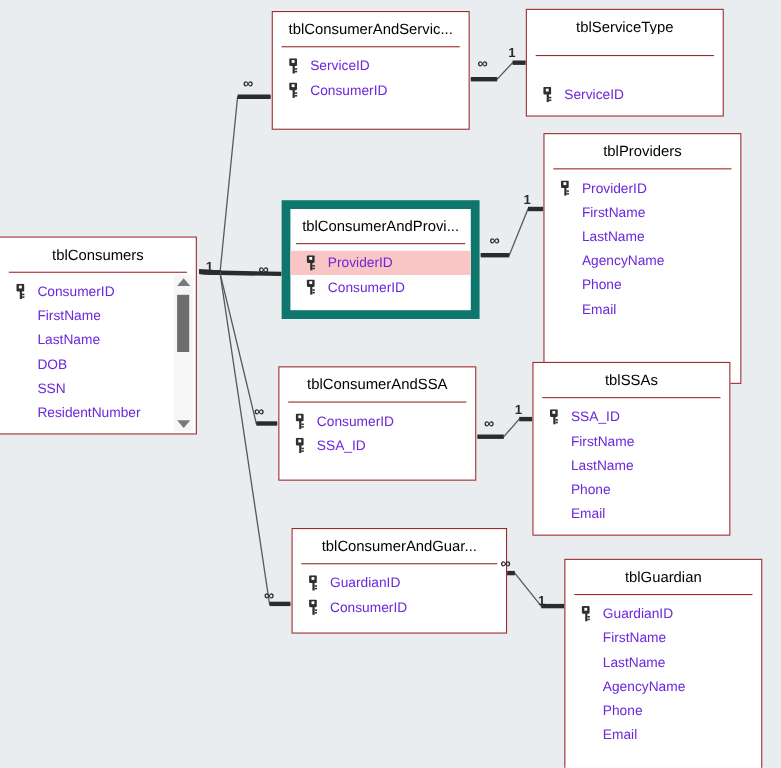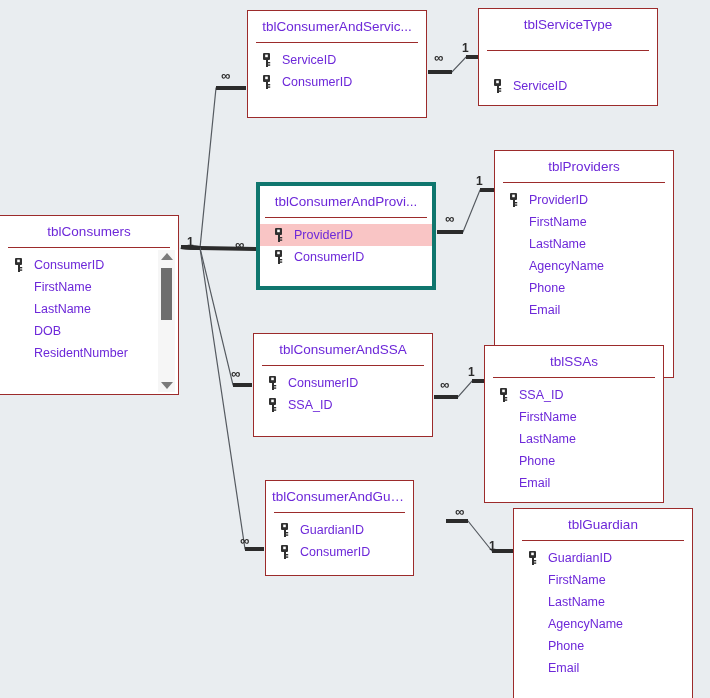--- a/index.html
+++ b/index.html
@@ -31,26 +31,26 @@
   
   .tbl {
     position: absolute;
     background: #ffffff;
     border: 1px solid #9c2b2b;
     box-sizing: border-box;
     display: flex;
     flex-direction: column;
   }
   .tbl.selected {
-    border: 4px solid #0f766e;
+    border: 8px solid #0f766e;
     background: #ffffff;
   }
   .tbl-title {
     font-size: 13.5px;
-    color: #6d28d9;
+    color: #000000;
     text-align: center;
     padding: 9px 6px 7px 6px;
     white-space: nowrap;
     overflow: hidden;
     text-overflow: ellipsis;
     line-height: 1.1;
   }
   .tbl-sep {
     height: 1px;
     background: #9c2b2b;
@@ -243,20 +243,24 @@
           <div class="field">
             <span class="key-slot"></span>
             <span class="field-name">LastName</span>
           </div>
           <div class="field">
             <span class="key-slot"></span>
             <span class="field-name">DOB</span>
           </div>
           <div class="field">
             <span class="key-slot"></span>
+            <span class="field-name">SSN</span>
+          </div>
+          <div class="field">
+            <span class="key-slot"></span>
             <span class="field-name">ResidentNumber</span>
           </div>
           <div class="vscroll">
             <div class="vs-arrow vs-up"></div>
             <div class="vs-thumb"></div>
             <div class="vs-arrow vs-down"></div>
           </div>
         </div>
       </div>
       <div class="tbl selected" style="left: 256px; top: 182px; width: 180px; height: 108px;">
@@ -282,21 +286,21 @@
                 <rect x="3.2" y="1.6" width="2.6" height="2.6" fill="#ffffff"></rect>
                 <rect x="4" y="6.5" width="2" height="7.5" fill="#2f2f2f"></rect>
                 <rect x="6" y="9" width="2.2" height="1.4" fill="#2f2f2f"></rect>
                 <rect x="6" y="11.4" width="2.2" height="1.4" fill="#2f2f2f"></rect>
               </svg>
             </span>
             <span class="field-name">ConsumerID</span>
           </div>
         </div>
       </div>
-      <div class="tbl" style="left: 494px; top: 150px; width: 180px; height: 228px;">
+      <div class="tbl" style="left: 494px; top: 121px; width: 180px; height: 228px;">
         <div class="tbl-title">tblProviders</div>
         <div class="tbl-sep"></div>
         <div class="tbl-fields">
           <div class="field">
             <span class="key-slot">
               <svg class="key-icon" width="10" height="14" viewBox="0 0 10 14" xmlns="http://www.w3.org/2000/svg">
                 <rect x="1" y="0" width="7" height="7" rx="1" fill="#2f2f2f"></rect>
                 <rect x="3.2" y="1.6" width="2.6" height="2.6" fill="#ffffff"></rect>
                 <rect x="4" y="6.5" width="2" height="7.5" fill="#2f2f2f"></rect>
                 <rect x="6" y="9" width="2.2" height="1.4" fill="#2f2f2f"></rect>
@@ -350,21 +354,21 @@
                 <rect x="3.2" y="1.6" width="2.6" height="2.6" fill="#ffffff"></rect>
                 <rect x="4" y="6.5" width="2" height="7.5" fill="#2f2f2f"></rect>
                 <rect x="6" y="9" width="2.2" height="1.4" fill="#2f2f2f"></rect>
                 <rect x="6" y="11.4" width="2.2" height="1.4" fill="#2f2f2f"></rect>
               </svg>
             </span>
             <span class="field-name">SSA_ID</span>
           </div>
         </div>
       </div>
-      <div class="tbl" style="left: 484px; top: 329px; width: 180px; height: 158px; margin-top: 16px;">
+      <div class="tbl" style="left: 484px; top: 329px; width: 180px; height: 158px;">
         <div class="tbl-title">tblSSAs</div>
         <div class="tbl-sep"></div>
         <div class="tbl-fields">
           <div class="field">
             <span class="key-slot">
               <svg class="key-icon" width="10" height="14" viewBox="0 0 10 14" xmlns="http://www.w3.org/2000/svg">
                 <rect x="1" y="0" width="7" height="7" rx="1" fill="#2f2f2f"></rect>
                 <rect x="3.2" y="1.6" width="2.6" height="2.6" fill="#ffffff"></rect>
                 <rect x="4" y="6.5" width="2" height="7.5" fill="#2f2f2f"></rect>
                 <rect x="6" y="9" width="2.2" height="1.4" fill="#2f2f2f"></rect>
@@ -384,21 +388,21 @@
           <div class="field">
             <span class="key-slot"></span>
             <span class="field-name">Phone</span>
           </div>
           <div class="field">
             <span class="key-slot"></span>
             <span class="field-name">Email</span>
           </div>
         </div>
       </div>
-      <div class="tbl" style="left: 265px; top: 480px; width: 149px; height: 96px;">
+      <div class="tbl" style="left: 265px; top: 480px; width: 196px; height: 96px;">
         <div class="tbl-title">tblConsumerAndGuar...</div>
         <div class="tbl-sep"></div>
         <div class="tbl-fields">
           <div class="field">
             <span class="key-slot">
               <svg class="key-icon" width="10" height="14" viewBox="0 0 10 14" xmlns="http://www.w3.org/2000/svg">
                 <rect x="1" y="0" width="7" height="7" rx="1" fill="#2f2f2f"></rect>
                 <rect x="3.2" y="1.6" width="2.6" height="2.6" fill="#ffffff"></rect>
                 <rect x="4" y="6.5" width="2" height="7.5" fill="#2f2f2f"></rect>
                 <rect x="6" y="9" width="2.2" height="1.4" fill="#2f2f2f"></rect>

